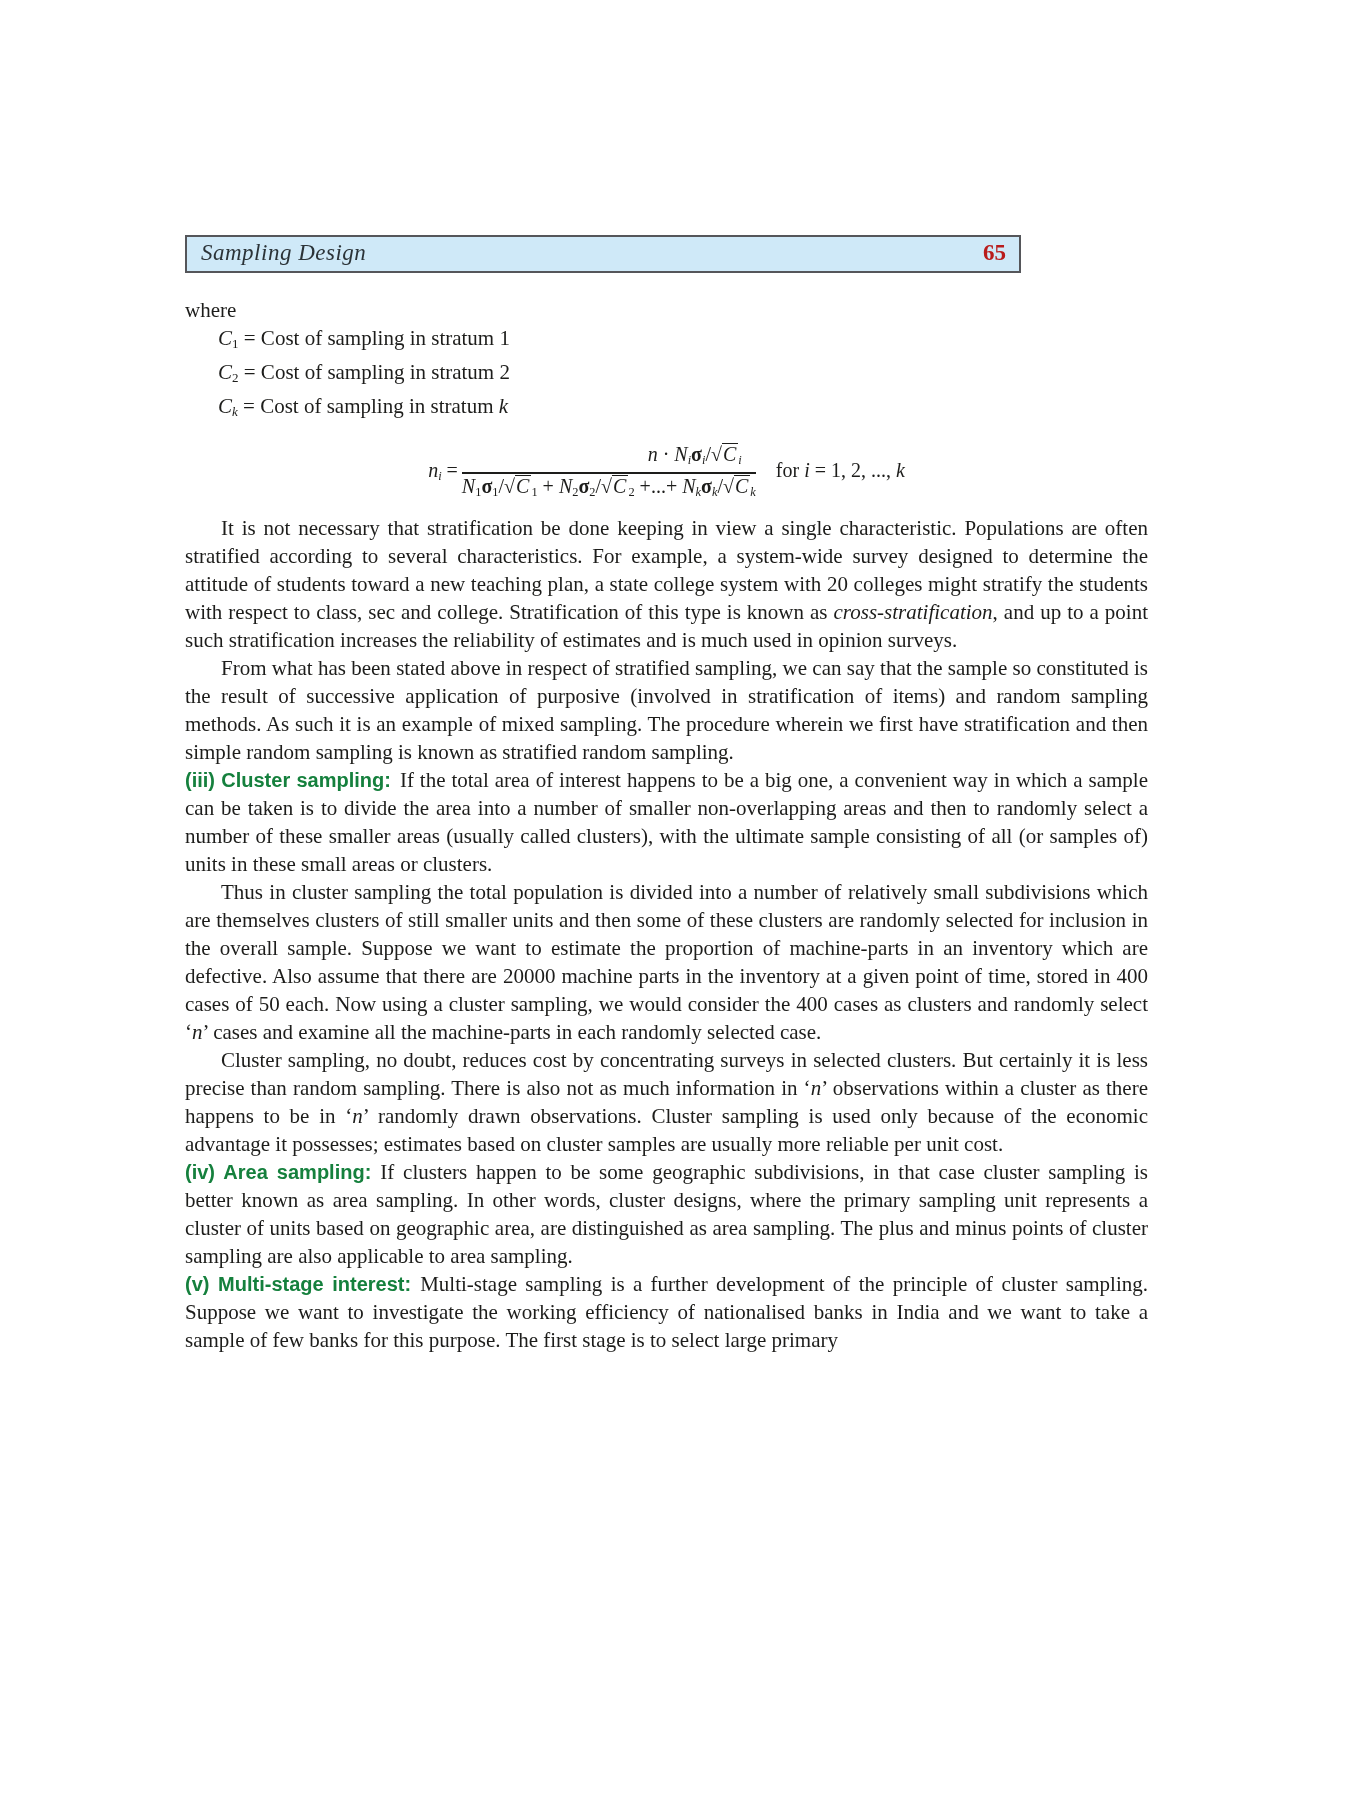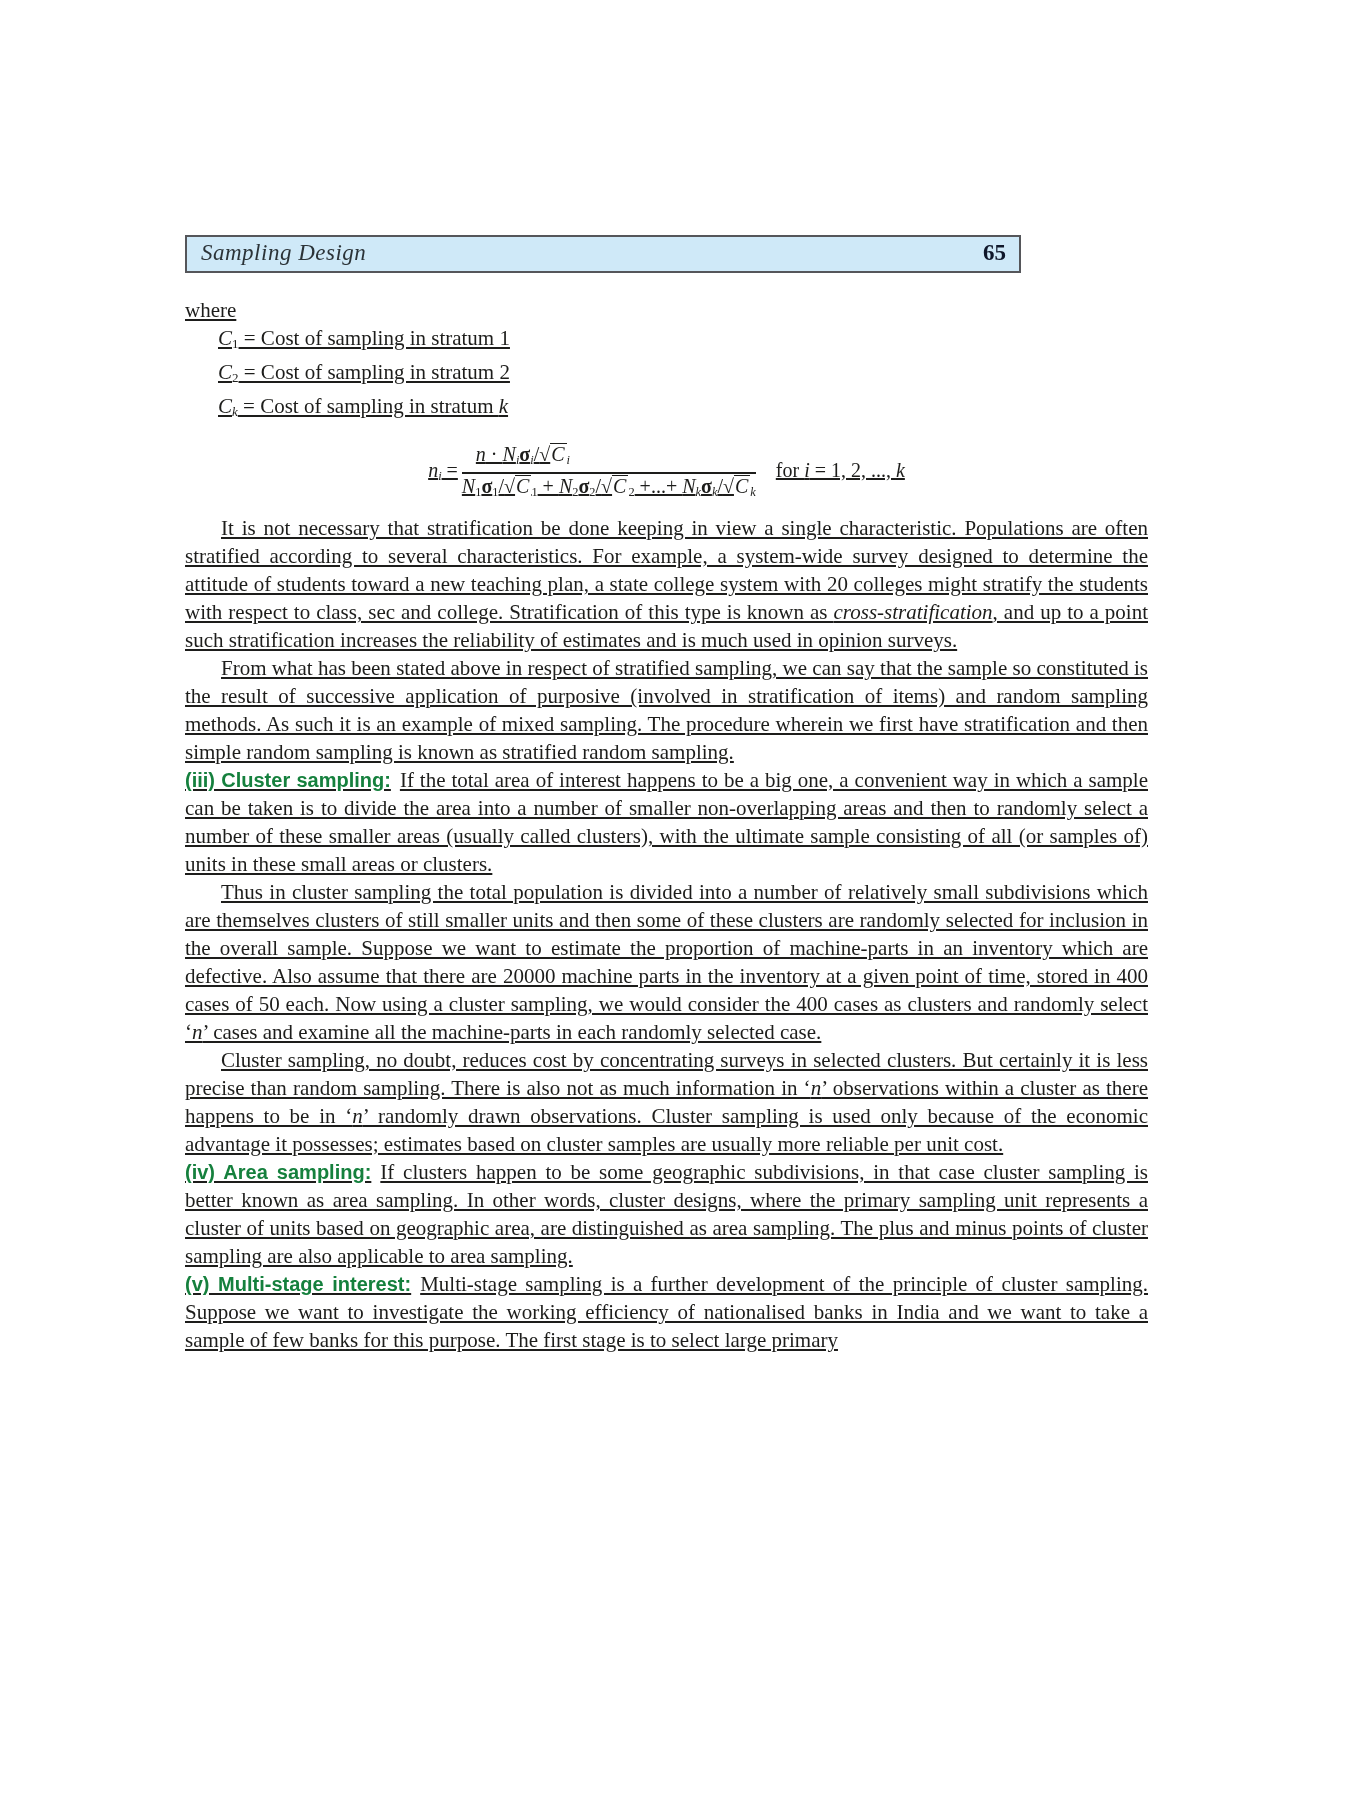--- a/index.html
+++ b/index.html
@@ -15,28 +15,27 @@
   .header-bar {
     box-sizing: border-box;
     margin: 0 213px 0 185px;
     height: 38px;
     background: #cfe9f8;
     border: 2px solid #55565a;
     display: flex; justify-content: space-between; align-items: center;
     padding: 0 13px 2px 14px;
   }
   .header-title { font-style: italic; font-size: 23px; color: #2b3338; letter-spacing: 0.5px; }
-  .header-page-num { font-weight: bold; font-size: 23px; color: #0f172a; }
+  .header-page-num { font-weight: bold; font-size: 23px; color: #b91c1c; }
 
   .content {
     margin: 23px 86px 0 185px;
     font-size: 21px;
     line-height: 28px;
     text-align: justify;
-    text-decoration: underline;
   }
   .content p { margin: 0; }
   .line { text-align: left; }
   .defs { margin-left: 33px; text-align: left; }
   .para.indent { text-indent: 36px; }
   .sect { margin-top: 12px; }
   .sect-small { margin-top: 5px; }
 
   .h {
     font-family: "Liberation Sans", sans-serif;
@@ -49,21 +48,21 @@
   .it { font-style: italic; }
   .bd { font-weight: bold; }
   .sb { font-size: 0.62em; vertical-align: -0.22em; }
 
   .formula {
     margin: 16px 0 14px 0;
     display: flex; align-items: center; justify-content: center;
     font-size: 20px; line-height: 1.25;
     text-align: center; text-indent: 0;
   }
-  .frac { display: inline-block; text-align: left; vertical-align: middle; margin: 0 4px; }
+  .frac { display: inline-block; text-align: right; vertical-align: middle; margin: 0 4px; }
   .fnum { display: block; border-bottom: 2px solid #1d1d1b; padding: 0 14px 4px 14px; }
   .fden { display: block; }
   .cond { margin-left: 16px; text-align: right; }
   .ov { display: inline-block; border-top: 1.6px solid #1d1d1b; padding: 0 2px 0 1px; line-height: 1.05; }
 </style>
 </head>
 <body>
 
 <div class="page">
 

